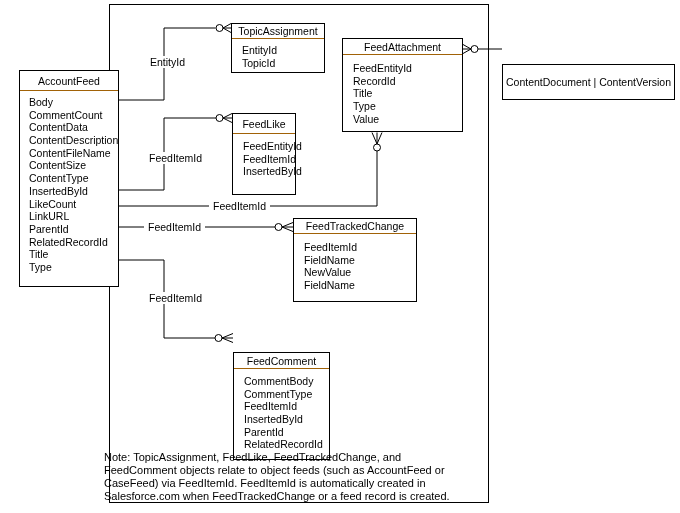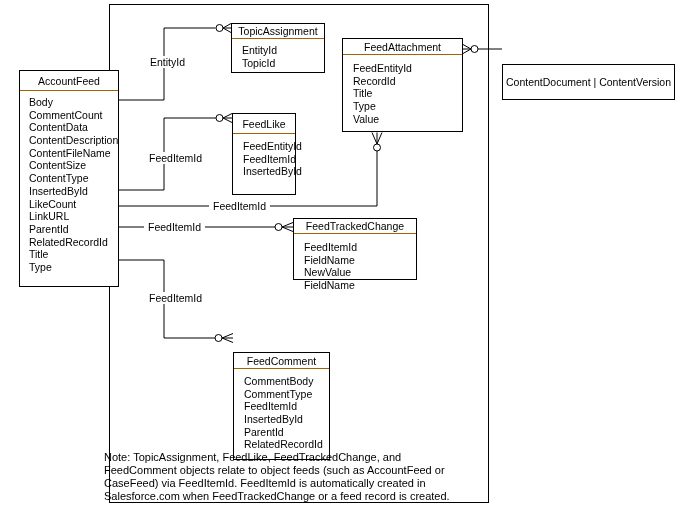--- a/index.html
+++ b/index.html
@@ -110,21 +110,21 @@
         <div class="field-row">Title</div>
         <div class="field-row">Type</div>
         <div class="field-row">Value</div>
       </div>
   </div>
 
   <div class="plainbox" style="left:502px; top:32px; width:173px; height:36px;margin-top:32px;">
     <span>ContentDocument | ContentVersion</span>
   </div>
 
-  <div class="entity" style="left:293px; top:218px; width:124px; height:62px;">
+  <div class="entity" style="left:293px; top:218px; width:124px; height:84px;">
     <div class="entity-title" style="height:15px;">FeedTrackedChange</div>
     <div class="entity-fields" style="padding-top:7px;">
         <div class="field-row">FeedItemId</div>
         <div class="field-row">FieldName</div>
         <div class="field-row">NewValue</div>
         <div class="field-row">FieldName</div>
       </div>
   </div>
 
   <div class="entity" style="left:233px; top:352px; width:97px; height:108px;">

